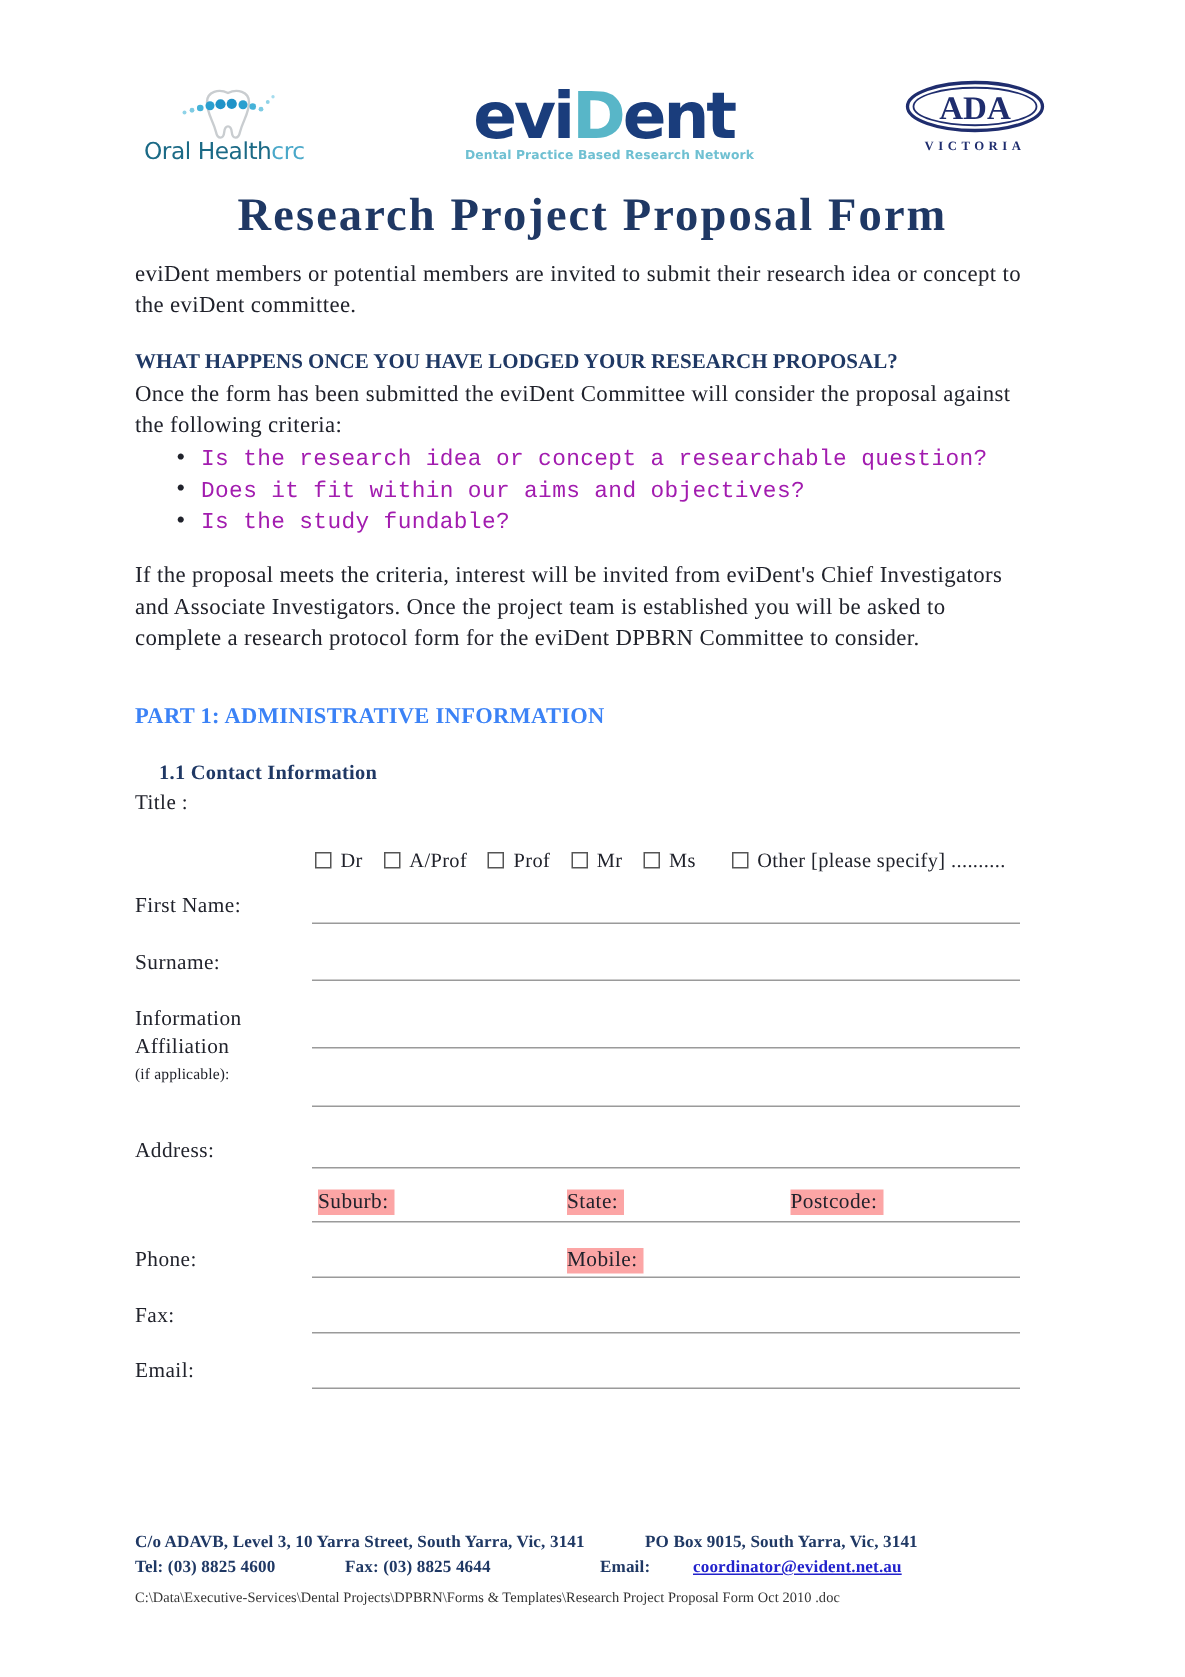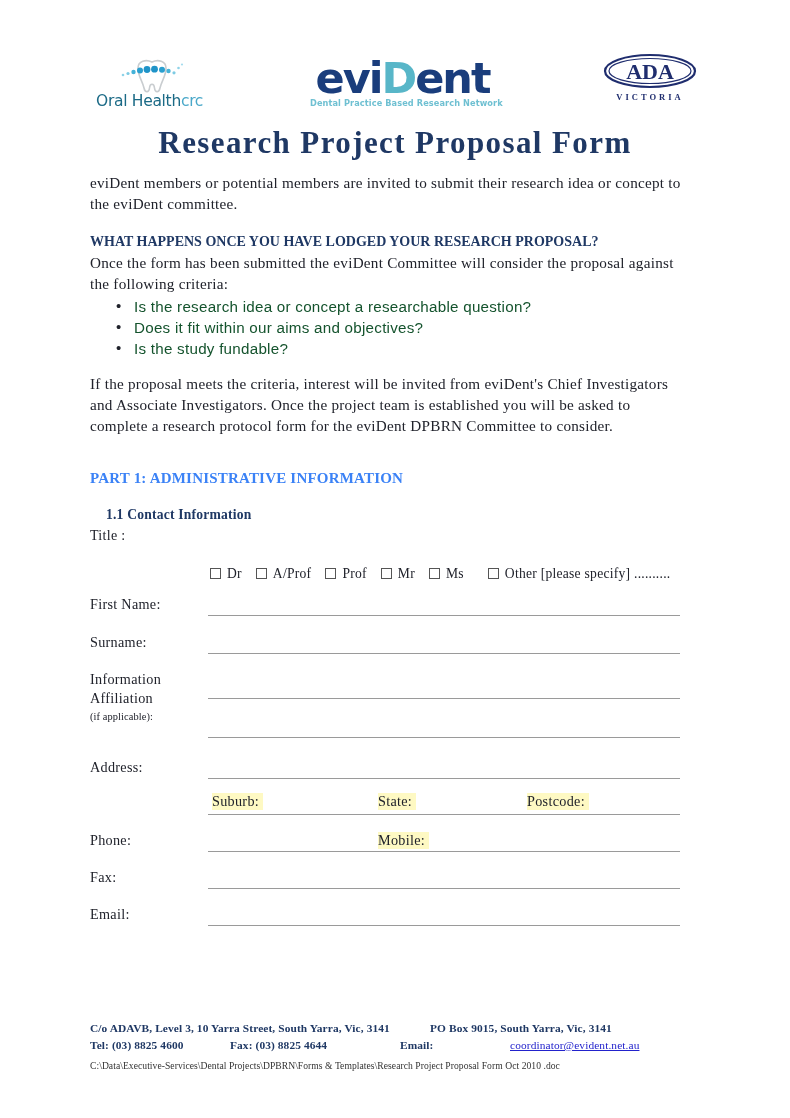--- a/index.html
+++ b/index.html
@@ -175,23 +175,23 @@
   }
   .spacer-20 { height: 20px; }
   .spacer-14 { height: 14px; }
 
   ul.criteria {
     margin: 2px 0 0 0;
     padding-left: 44px;
     list-style: none;
   }
   ul.criteria li {
-    font-family: Liberation Sans, sans-serif;
+    font-family: Liberation Mono, monospace;
     font-size: 15.2px;
-    color: #14532d;
+    color: #a21caf;
     line-height: 21px;
     letter-spacing: 0.25px;
     position: relative;
   }
   ul.criteria li::before {
     content: "\2022";
     position: absolute;
     left: -18px;
     top: -1px;
     font-size: 15px;
@@ -287,21 +287,21 @@
     border-top: 1.3px solid #9a9a9a;
   }
   .f-inline {
     position: absolute;
     font-family: "Liberation Serif", serif;
     font-size: 14.2px;
     color: #20222b;
     letter-spacing: 0.3px;
     white-space: nowrap;
     z-index: 2;
-    background: #fef9c3;
+    background: #fca5a5;
     padding-right: 4px;
   }
 
   
   .footer {
     position: absolute;
     left: 90px;
     top: 1022px;
     width: 620px;
   }
@@ -312,22 +312,21 @@
     font-weight: bold;
     font-size: 11.4px;
     color: #1f3864;
     letter-spacing: 0.1px;
     white-space: nowrap;
   }
   .foot-line span.col { position: absolute; top: 0; }
   .foot-email {
     color: #2222cc;
     text-decoration: underline;
-    font-weight: normal;
-    margin-left: 48px;
+    font-weight: bold;
   }
   .foot-path {
     position: absolute;
     left: 90px;
     top: 1060px;
     width: 640px;
     font-family: "Liberation Serif", serif;
     font-size: 9.6px;
     color: #333;
     letter-spacing: 0.05px;

